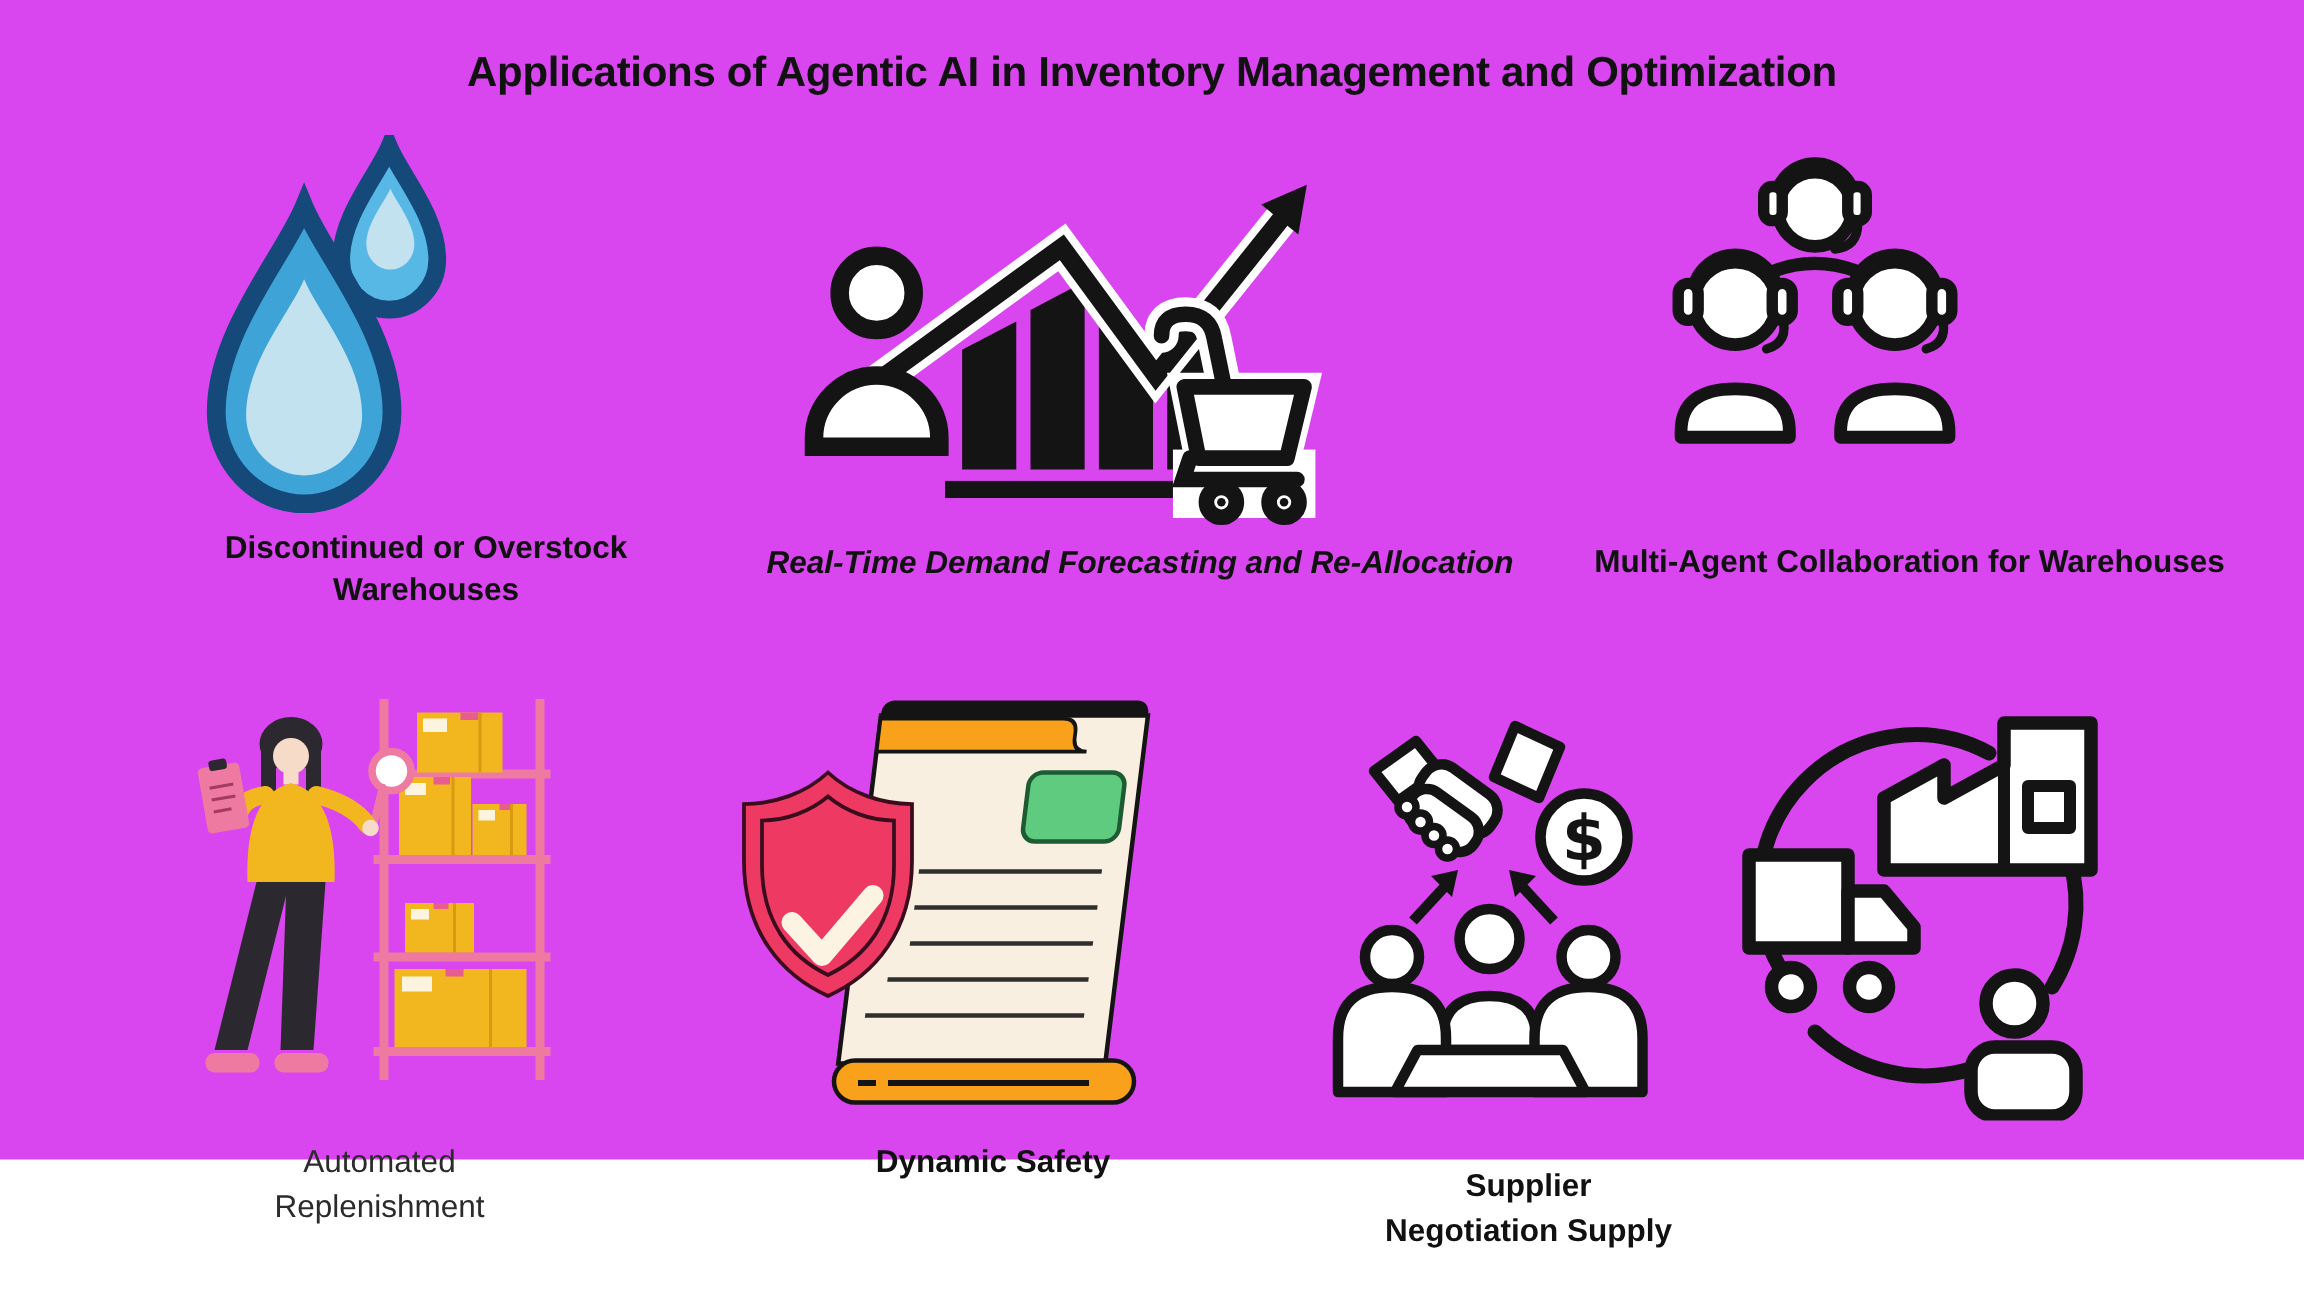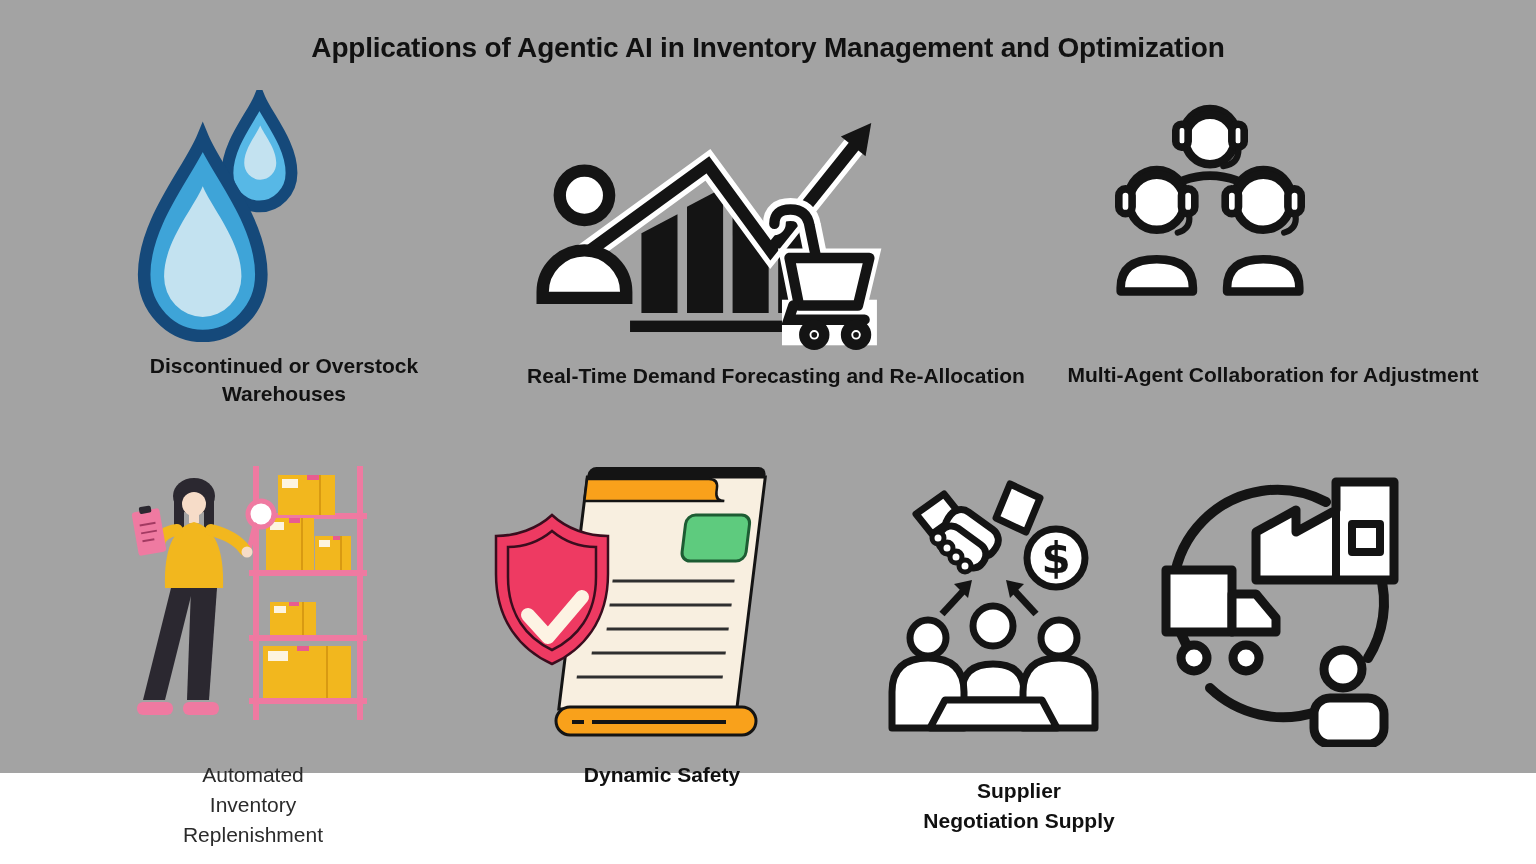--- a/index.html
+++ b/index.html
@@ -1,17 +1,17 @@
 <!DOCTYPE html>
 <html style="--ink: #141414; --navy: #15497a; --blue: #3ea4d8; --sky_blue: #57b8e6; --pale_blue: #c3e2f0; --pink: #ef7aa1; --crimson: #ee3a62; --yellow: #f2b71e; --orange: #f9a11b; --cream: #f8efe0; --green: #5ecb7e; --green_dark: #1d5c33; --skin: #f6dcc8; --hair: #2b2830; --tape_pink: #e85c8f; --fold: #d89a12; --label_cream: #fdf4e0; --check_cream: #fdf3e3; --shield_dark: #3a0d1e; --line_gray: #2f2f2f;"><head>
 <meta charset="utf-8">
 <style>
   html,body{margin:0;padding:0;background:#fff;}
   body{width:1536px;height:864px;overflow:hidden;font-family:"Liberation Sans",sans-serif;}
-  .canvas{position:relative;width:1536px;height:773px;background:#a3a3a3;}
+  .canvas{position:relative;width:1536px;height:773px;background:#d946ef;}
   .title{position:absolute;left:0;top:32px;width:100%;text-align:center;margin:0;
          font-size:28px;font-weight:700;color:#111;letter-spacing:-0.2px;}
   .icon{position:absolute;}
   .icon svg{width:100%;height:100%;display:block;}
   .label{position:absolute;text-align:center;margin:12px;color:#111;
          font-weight:700;font-size:21px;line-height:28px;}
   .label span{display:block;}
   .label.regular{font-weight:400;color:#2b2b2b;line-height:30px;}
   .label.lh30{line-height:30px;}
 
@@ -23,21 +23,21 @@
   .f-tape{fill:var(--tape_pink)} .f-boxlabel{fill:var(--label_cream)}
   .s-ink{stroke:var(--ink)} .s-navy{stroke:var(--navy)} .s-white{stroke:#ffffff}
   .s-pink{stroke:var(--pink)} .s-yellow{stroke:var(--yellow)} .s-fold{stroke:var(--fold)}
   .s-sdark{stroke:var(--shield_dark)} .s-gdark{stroke:var(--green_dark)}
   .s-gray{stroke:var(--line_gray)} .s-check{stroke:var(--check_cream)}
 
   
   #icon-drops{left:133px;top:90px;width:186px;height:252px;}
   #label-drops{left:112px;top:340px;width:320px;}
   #icon-chart{left:528px;top:106px;width:356px;height:245px;}
-  #label-chart{left:464px;top:350px;width:600px;}
+  #label-chart{left:448px;top:350px;width:600px;font-style:italic;}
   #icon-agents{left:1096px;top:88px;width:228px;height:217px;}
   #label-agents{left:1011px;top:349px;width:500px;}
   #icon-inventory{left:131px;top:462px;width:238px;height:262px;}
   #label-inventory{left:141px;top:748px;width:200px;}
   #icon-document{left:478px;top:455px;width:295px;height:305px;}
   #label-document{left:550px;top:748px;width:200px;}
   #icon-negotiation{left:886px;top:476px;width:215px;height:262px;}
   #label-negotiation{left:882px;top:764px;width:250px;}
   #icon-supply{left:1158px;top:462px;width:245px;height:285px;}
   #label-supply{left:1151px;top:768px;width:300px;}
@@ -130,21 +130,21 @@
           <circle cx="176" cy="120" r="29" class="f-white s-ink" stroke-width="9"></circle>
           <rect x="136" y="106" width="14" height="26" rx="7" class="f-white s-ink" stroke-width="8"></rect>
           <rect x="202" y="106" width="14" height="26" rx="7" class="f-white s-ink" stroke-width="8"></rect>
           <path d="M210,134 q2,14 -12,18" class="f-none s-ink" stroke-width="6.5"></path>
           <path d="M138,214 v-4 q0,-30 38,-30 q38,0 38,30 v4 z" class="f-white s-ink" stroke-width="9"></path>
         </g>
       </g>
     </svg>
   </div>
   <p class="label" id="label-agents">
-    <span>Multi-Agent Collaboration for Adjustment</span>
+    <span>Multi-Agent Collaboration for Warehouses</span>
   </p>
 
   <div class="icon" id="icon-inventory">
     <svg viewBox="0 0 238 262" preserveAspectRatio="xMidYMid meet">
       <g class="f-pink">
         <rect x="122" y="4" width="6" height="254"></rect>
         <rect x="226" y="4" width="6" height="254"></rect>
         <rect x="118" y="51" width="118" height="6"></rect>
         <rect x="118" y="108" width="118" height="6"></rect>
         <rect x="118" y="173" width="118" height="6"></rect>
@@ -206,21 +206,20 @@
         </g>
         <polygon points="40,126 62,126 34,238 12,238" class="f-hair"></polygon>
         <polygon points="60,126 86,126 78,238 56,238" class="f-hair"></polygon>
         <rect x="6" y="240" width="36" height="13" rx="6" class="f-pink"></rect>
         <rect x="52" y="240" width="36" height="13" rx="6" class="f-pink"></rect>
       </g>
     </svg>
   </div>
   <p class="label regular" id="label-inventory">
     <span>Automated</span>
-    <span>Inventory</span>
     <span>Replenishment</span>
   </p>
 
   <div class="icon" id="icon-document">
     <svg viewBox="0 0 295 305" preserveAspectRatio="xMidYMid meet">
       <g transform="skewX(-7)">
         <rect x="112" y="12" width="178" height="16" rx="8" class="f-ink"></rect>
         <rect x="112" y="22" width="178" height="232" class="f-cream s-ink" stroke-width="3"></rect>
         <path d="M112,24 h122 q9,0 9,9 v4 q0,9 9,9 h-140 z" class="f-orange s-ink" stroke-width="2.5"></path>
         <rect x="216" y="60" width="64" height="46" rx="9" class="f-green s-gdark" stroke-width="3"></rect>

